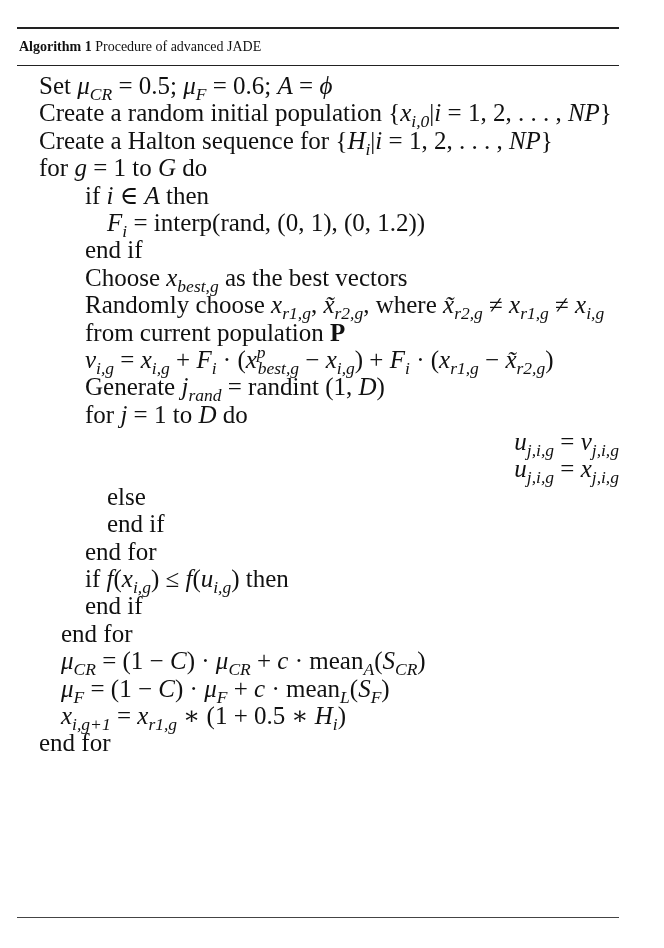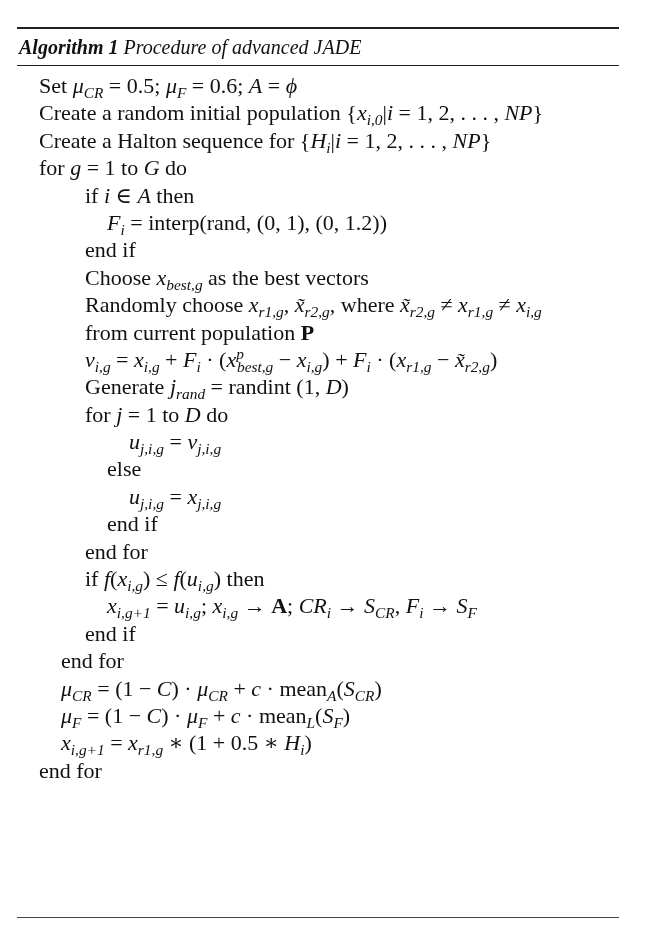--- a/index.html
+++ b/index.html
@@ -2,29 +2,29 @@
 <html><head>
 <meta charset="utf-8">
 <style>
   html, body { margin:0; padding:0; background:#ffffff; }
   body { width:664px; height:948px; position:relative; overflow:hidden;
          font-family:"Liberation Serif","DejaVu Serif",serif; color:#111; }
   .algo { position:absolute; left:17px; top:27px; width:602px; }
   .rule-top { height:2px; background:#222; }
   .rule-mid { height:1px; background:#222; }
   .rule-bot { height:1px; background:#444; position:absolute; left:17px; top:917px; width:602px; }
-  .caption { font-size:20px; height:36px; line-height:36px; padding-left:2px;font-style:italic; }
+  .caption { font-size:14px; height:36px; line-height:36px; padding-left:2px; }
   .caption b { font-weight:bold; }
   .body { padding-top:6px; }
-  .line { font-size:22px; height:27.4px; line-height:27.4px; white-space:nowrap; }
+  .line { font-size:25px; height:27.4px; line-height:27.4px; white-space:nowrap; }
   .i0 { padding-left:22px; }
   .i1 { padding-left:44px; }
   .i2 { padding-left:68px; }
   .i3 { padding-left:90px; }
-  .i4 { padding-left:112px; }
+  .i4 { padding-left:112px;text-align:right; }
   i { font-style:italic; }
   sub { font-size:70%; font-style:italic; vertical-align:-0.35em; line-height:0; }
   sup { font-size:70%; font-style:italic; vertical-align:0.55em; line-height:0; }
   .kw { font-weight:normal; }
 </style>
 </head>
 <body>
 
 <div class="algo">
   <div class="rule-top"></div>
@@ -43,26 +43,25 @@
     <div class="line i2"><span class="kw">if</span> <i>i</i> ∈ <i>A</i> <span class="kw">then</span></div>
     <div class="line i3"><i>F</i><sub>i</sub> = interp(rand, (0, 1), (0, 1.2))</div>
     <div class="line i2 kw">end if</div>
     <div class="line i2">Choose <i>x</i><sub>best,g</sub> as the best vectors</div>
     <div class="line i2">Randomly choose <i>x</i><sub>r1,g</sub>, <i>x̃</i><sub>r2,g</sub>, where <i>x̃</i><sub>r2,g</sub> ≠ <i>x</i><sub>r1,g</sub> ≠ <i>x</i><sub>i,g</sub></div>
     <div class="line i2">from current population <b>P</b></div>
     <div class="line i2"><i>v</i><sub>i,g</sub> = <i>x</i><sub>i,g</sub> + <i>F</i><sub>i</sub> · (<i>x</i><sup>p</sup><sub style="margin-left:-0.45em">best,g</sub> − <i>x</i><sub>i,g</sub>) + <i>F</i><sub>i</sub> · (<i>x</i><sub>r1,g</sub> − <i>x̃</i><sub>r2,g</sub>)</div>
     <div class="line i2">Generate <i>j</i><sub>rand</sub> = randint (1, <i>D</i>)</div>
     <div class="line i2"><span class="kw">for</span> <i>j</i> = 1 to <i>D</i> <span class="kw">do</span></div>
     <div class="line i4"><i>u</i><sub>j,i,g</sub> = <i>v</i><sub>j,i,g</sub></div>
+    <div class="line i4"><i>u</i><sub>j,i,g</sub> = <i>x</i><sub>j,i,g</sub></div>
     <div class="line i3 kw">else</div>
-    <div class="line i4"><i>u</i><sub>j,i,g</sub> = <i>x</i><sub>j,i,g</sub></div>
     <div class="line i3 kw">end if</div>
     <div class="line i2 kw">end for</div>
     <div class="line i2"><span class="kw">if</span> <i>f</i>(<i>x</i><sub>i,g</sub>) ≤ <i>f</i>(<i>u</i><sub>i,g</sub>) <span class="kw">then</span></div>
-    <div class="line i3"><i>x</i><sub>i,g+1</sub> = <i>u</i><sub>i,g</sub>; <i>x</i><sub>i,g</sub> → <b>A</b>; <i>CR</i><sub>i</sub> → <i>S</i><sub>CR</sub>, <i>F</i><sub>i</sub> → <i>S</i><sub>F</sub></div>
     <div class="line i2 kw">end if</div>
     <div class="line i1 kw">end for</div>
     <div class="line i1"><i>μ</i><sub>CR</sub> = (1 − <i>C</i>) · <i>μ</i><sub>CR</sub> + <i>c</i> · mean<sub>A</sub>(<i>S</i><sub>CR</sub>)</div>
     <div class="line i1"><i>μ</i><sub>F</sub> = (1 − <i>C</i>) · <i>μ</i><sub>F</sub> + <i>c</i> · mean<sub>L</sub>(<i>S</i><sub>F</sub>)</div>
     <div class="line i1"><i>x</i><sub>i,g+1</sub> = <i>x</i><sub>r1,g</sub> ∗ (1 + 0.5 ∗ <i>H</i><sub>i</sub>)</div>
     <div class="line i0 kw">end for</div>
   </div>
 </div>
 <div class="rule-bot"></div>
 

